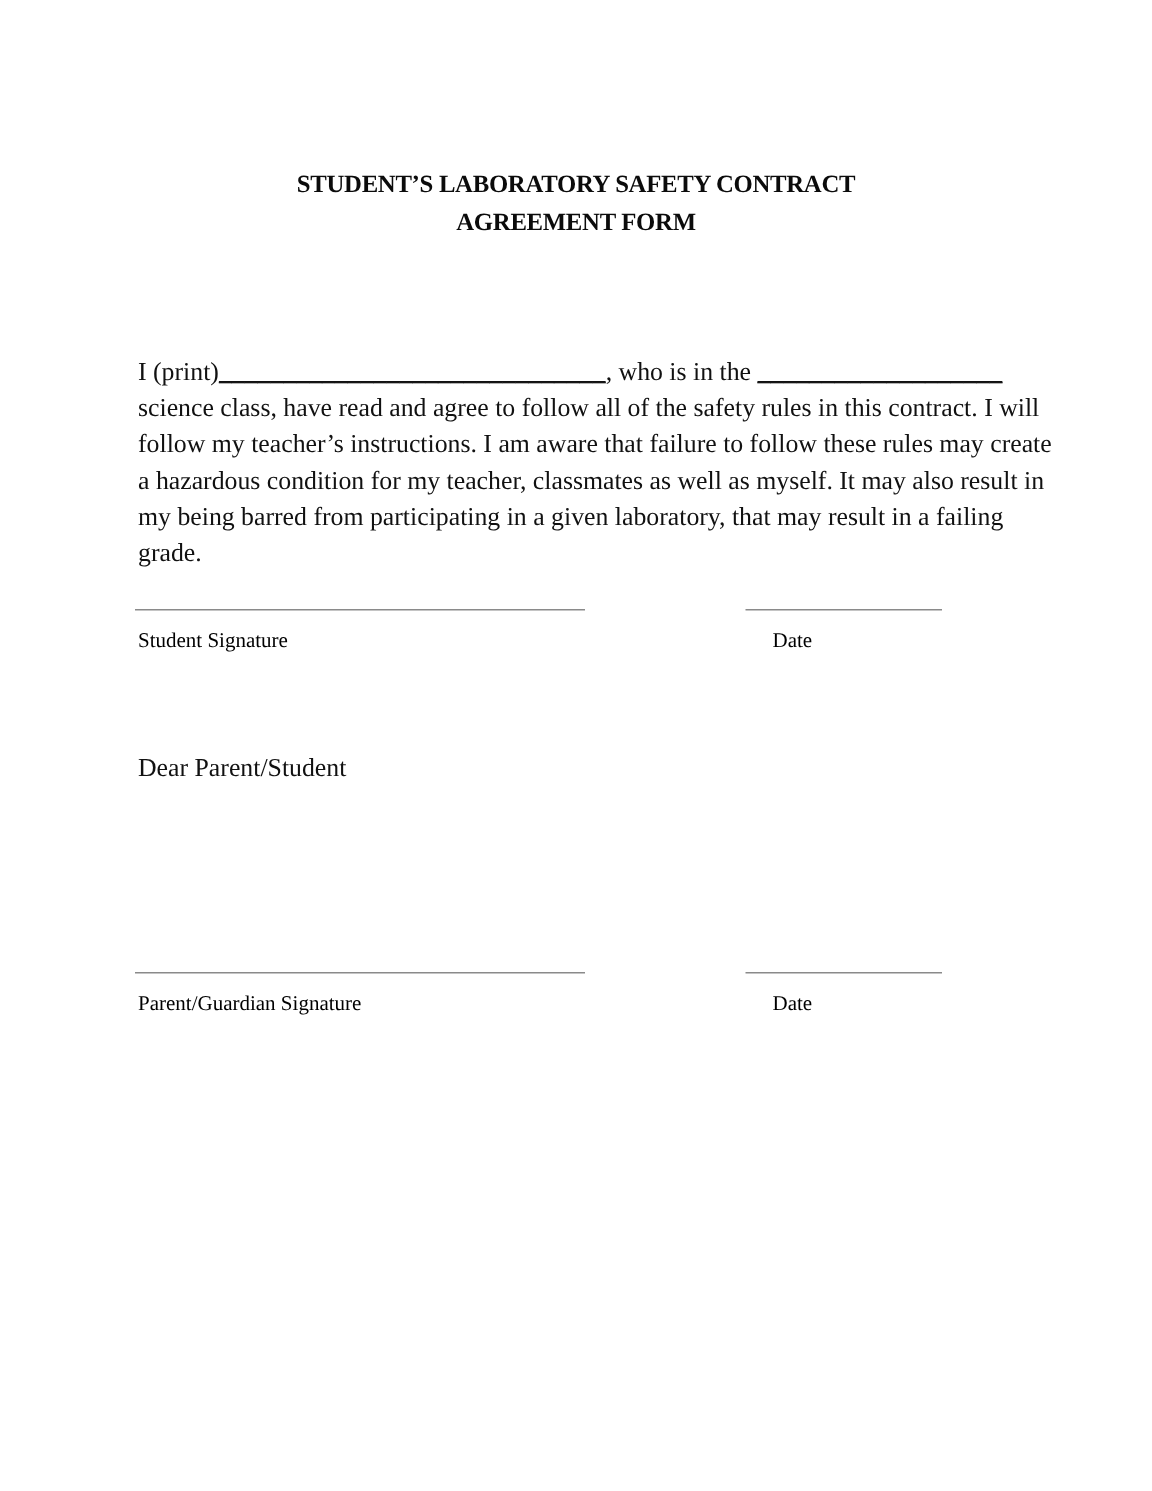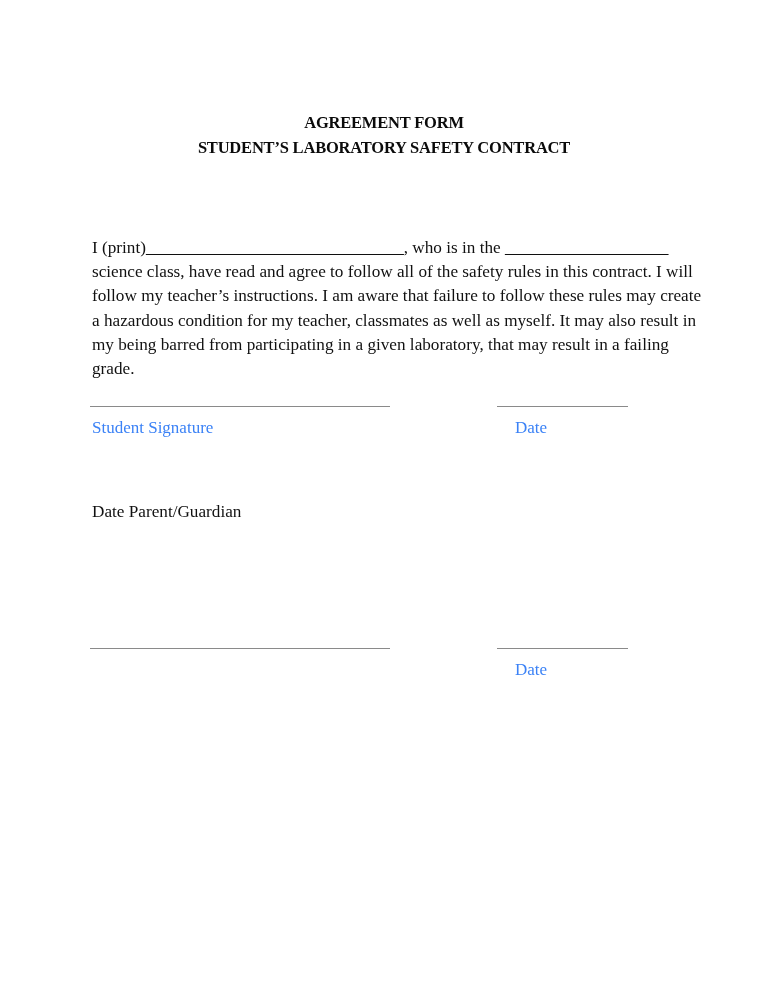--- a/index.html
+++ b/index.html
@@ -89,53 +89,54 @@
     left: 90px;
     width: 300px;
   }
   .sig-rule.short {
     left: 497px;
     width: 131px;
   }
   .sig-label {
     position: absolute;
     top: 11px;
-    font-size: 17px;
+    font-size: 14px;
     line-height: 22px;
-    color: #3b82f6;
+    color: #000000;
     white-space: nowrap;
   }
   .sig-label.name-label { left: 92px; }
   .sig-label.date-label { left: 515px; }
 </style>
 </head>
 <body>
 
 <div class="page">
 
   <div class="doc-title">
+    <span class="title-line">STUDENT’S LABORATORY SAFETY CONTRACT</span>
     <span class="title-line">AGREEMENT FORM</span>
-    <span class="title-line">STUDENT’S LABORATORY SAFETY CONTRACT</span>
   </div>
 
   <div class="body-block para-agreement">
     <p><span>I (print)</span><span class="blank-rule">______________________________</span><span>, who is in the </span><span class="blank-rule">___________________</span><span> science class, have read and agree to follow all of the safety rules in this contract. I will follow my teacher’s instructions. I am aware that failure to follow these rules may create a hazardous condition for my teacher, classmates as well as myself.   It may also result in my being barred from participating in a given laboratory, that may result in a failing grade.</span></p>
   </div>
 
   <div class="sig-group sig-student">
     <div class="sig-rule long"></div>
     <div class="sig-rule short"></div>
     <div class="sig-label name-label">Student Signature</div>
     <div class="sig-label date-label">Date</div>
   </div>
 
   <div class="body-block para-dear">
-    <p>Date Parent/Guardian</p>
+    <p>Dear Parent/Student</p>
   </div>
 
 
   <div class="sig-group sig-parent">
     <div class="sig-rule long"></div>
     <div class="sig-rule short"></div>
+    <div class="sig-label name-label">Parent/Guardian Signature</div>
     <div class="sig-label date-label">Date</div>
   </div>
 
 </div>
 
 </body></html>

